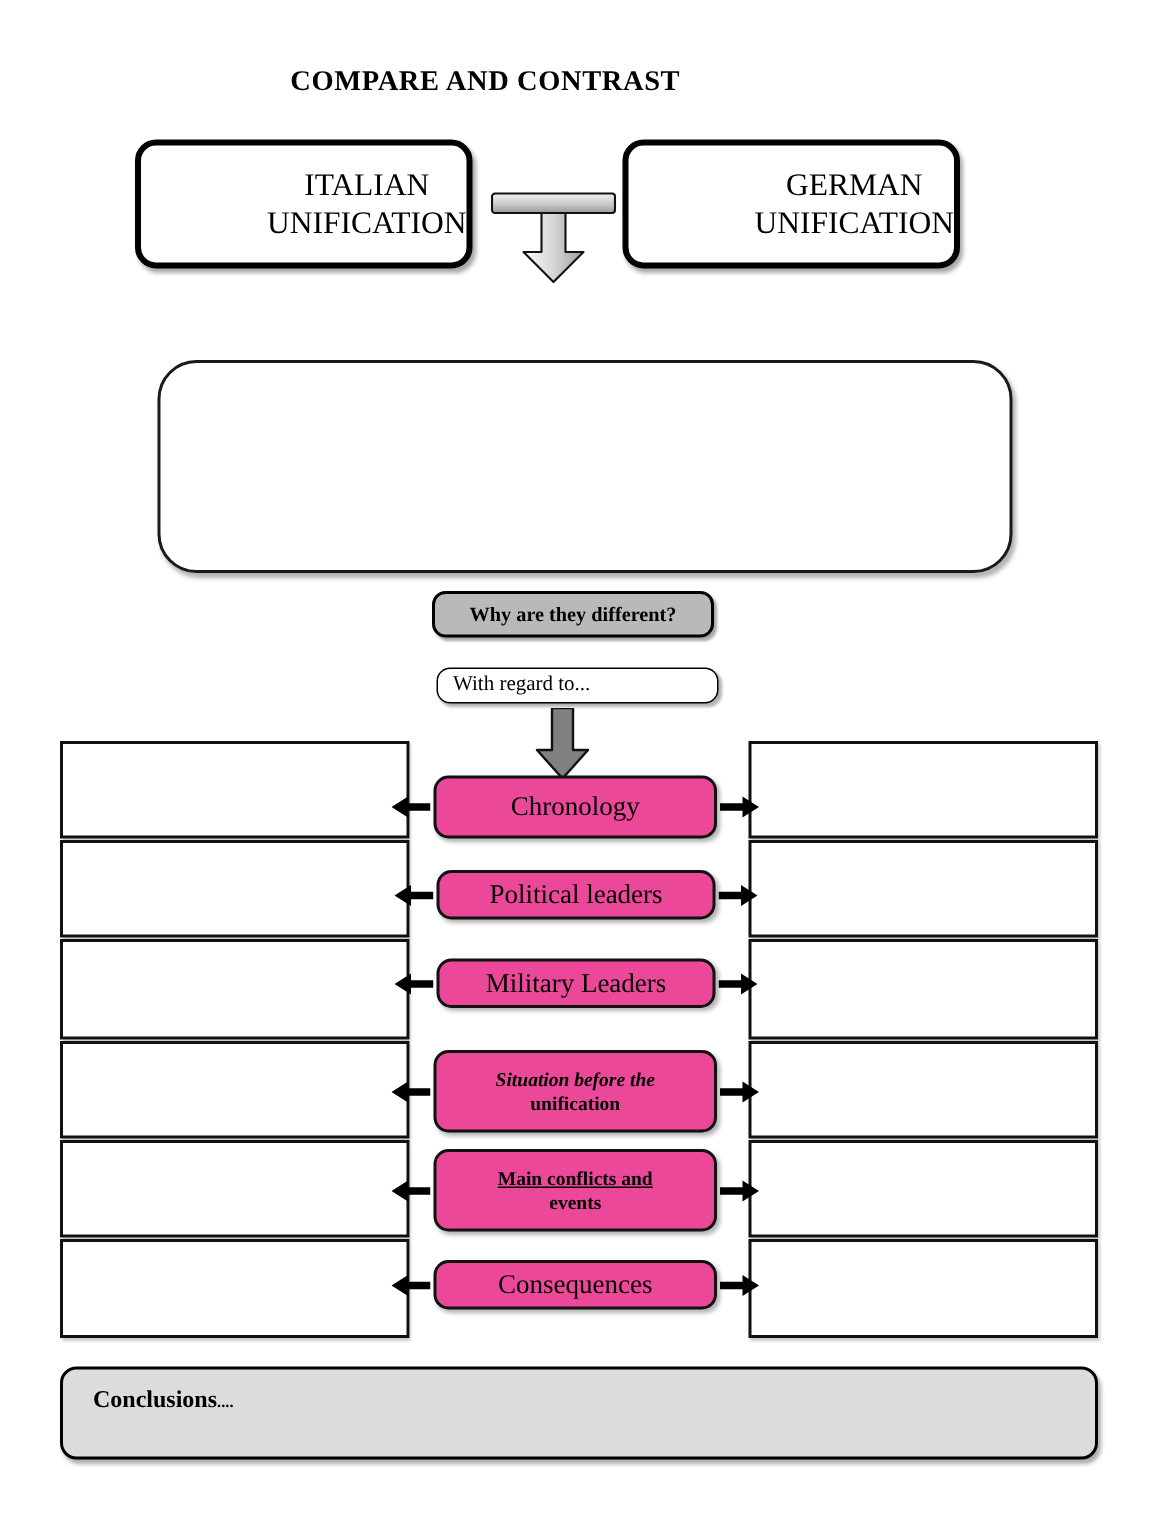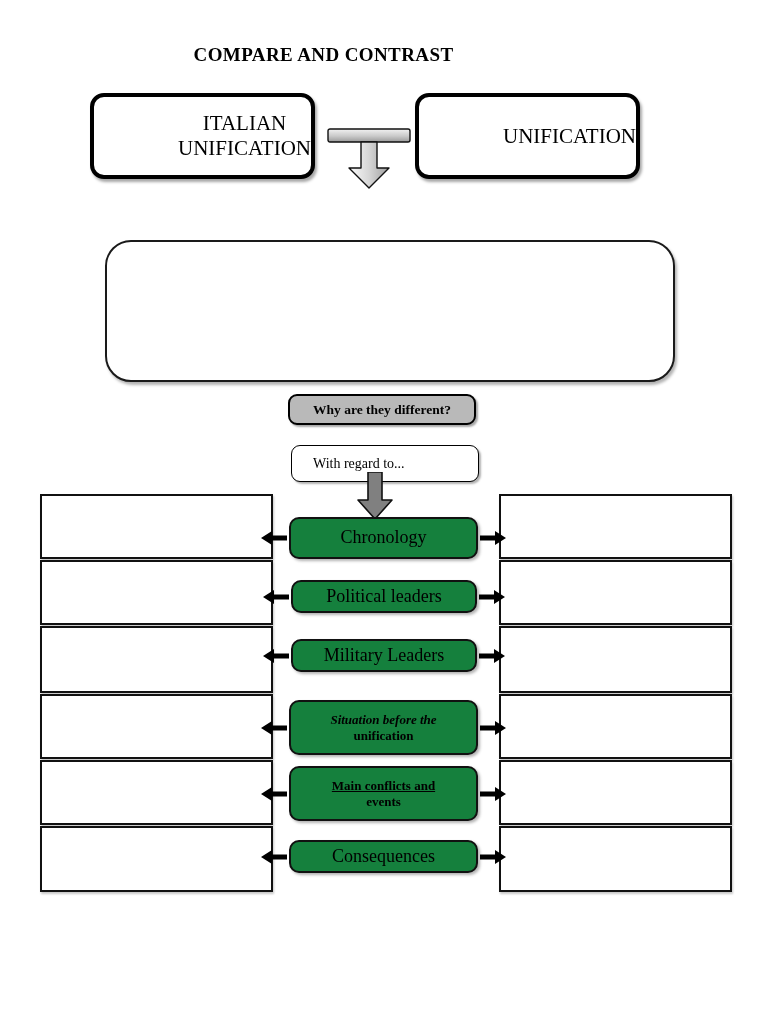--- a/index.html
+++ b/index.html
@@ -97,28 +97,28 @@
     border-radius: 26px;
     background: #fff;
     box-sizing: border-box;
     box-shadow: 2px 3px 3px rgba(0,0,0,0.30);
   }
 
   
   #regard-box {
     position: absolute;
     left: 291px; top: 445px;
-    width: 188px; height: 37px;
+    width: 188px; height: 24px;
     border: 1.5px solid #000;
     border-radius: 9px;
     background: #fff;
     box-sizing: border-box;
     display: flex;
     align-items: center;
-    padding-left: 21px;
+    padding-left: 10px;
     font-size: 14px;
     box-shadow: 2px 2px 2px rgba(0,0,0,0.30);
   }
   .down-arrow {
     position: absolute;
     left: 356px; top: 472px;
     width: 38px; height: 48px;
   }
 
   
@@ -130,21 +130,21 @@
     box-shadow: 1px 2px 2px rgba(0,0,0,0.22);
   }
   .col-left  { left: 40px;  width: 233px; }
   .col-right { left: 499px; width: 233px; }
 
   
   .aspect-box {
     position: absolute;
     border: 2px solid #111;
     border-radius: 10px;
-    background: #15803d;
+    background: #ec4899;
     box-sizing: border-box;
     display: flex;
     align-items: center;
     justify-content: center;
     text-align: center;
     line-height: 1.2;
     box-shadow: 2px 2px 3px rgba(0,0,0,0.30);
   }
   .aspect-big   { font-size: 18px; }
   .aspect-small { font-size: 13px; font-weight: bold; }
@@ -182,20 +182,21 @@
 
   <div class="topbox" id="box-italian">
     <div>
       <span>ITALIAN</span>
       <span>UNIFICATION</span>
     </div>
   </div>
 
   <div class="topbox" id="box-german">
     <div>
+      <span>GERMAN</span>
       <span>UNIFICATION</span>
     </div>
   </div>
 
   <div class="t-arrow">
     <svg width="84" height="62" viewBox="0 0 84 62">
       <defs>
         <linearGradient id="gradT" x1="0" y1="0" x2="0" y2="1">
           <stop offset="0%" stop-color="#f2f2f2"></stop>
           <stop offset="55%" stop-color="#c9c9c9"></stop>
@@ -301,14 +302,17 @@
         </div>
       </div>
       <div class="arrow-l" style="left: 261px; top: 846.5px;"><svg width="26" height="20" viewBox="0 0 26 20">
           <path d="M0,10 L11,3 L11,7.5 L26,7.5 L26,12.5 L11,12.5 L11,17 Z" fill="#000"></path>
         </svg></div>
       <div class="arrow-r" style="left: 480px; top: 846.5px;"><svg width="26" height="20" viewBox="0 0 26 20">
           <path d="M26,10 L15,3 L15,7.5 L0,7.5 L0,12.5 L15,12.5 L15,17 Z" fill="#000"></path>
         </svg></div>
     </div>
 
+  <div id="conclusions-box">
+    <div id="conclusions-label"><span>Conclusions</span><span class="dots">....</span></div>
+  </div>
 
 </div>
 
 </body></html>

